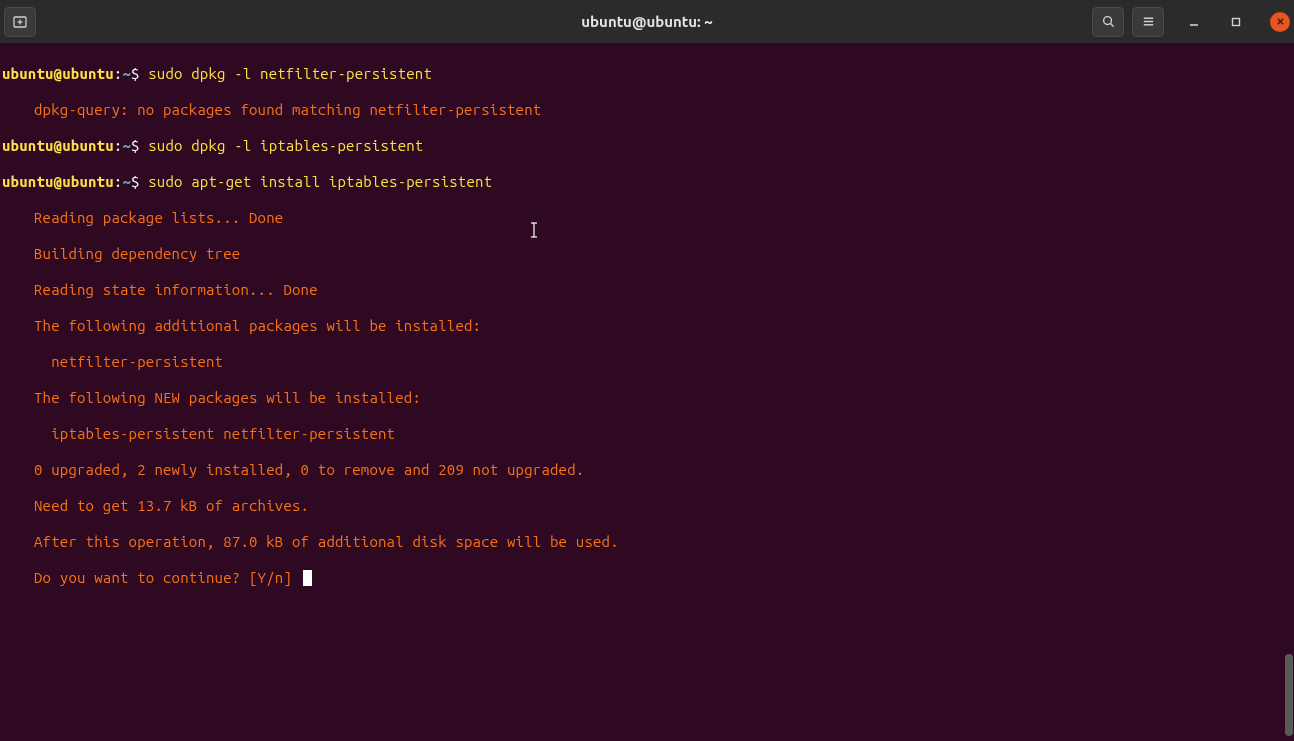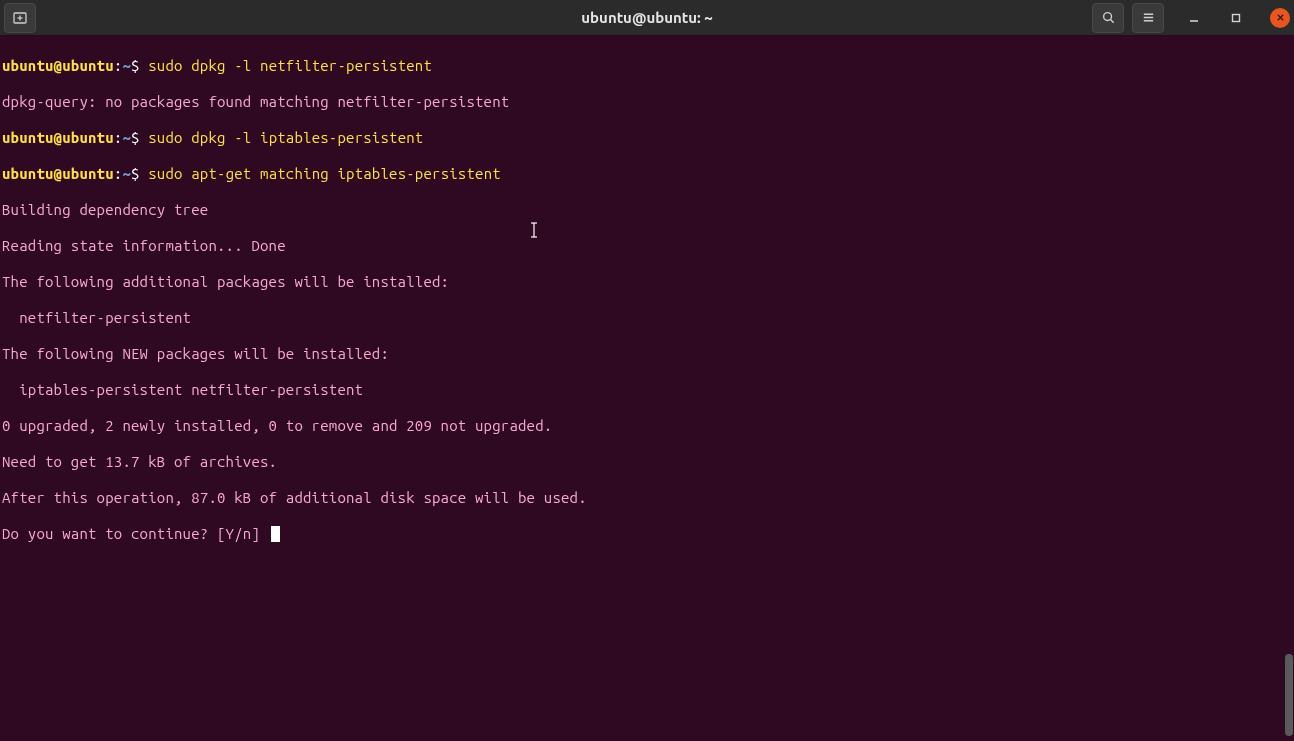--- a/index.html
+++ b/index.html
@@ -5,21 +5,21 @@
     * { margin: 0; padding: 0; box-sizing: border-box; }
     body {
       width: 1294px;
       height: 741px;
       background: #2f0922;
       font-family: 'Ubuntu Mono', 'DejaVu Sans Mono', monospace;
       overflow: hidden;
       position: relative;
     }
     .titlebar {
-      height: 35px;
+      height: 43px;
       background: #2b2b2b;
       display: flex;
       align-items: center;
       padding: 0 4px;
       position: relative;
     }
     .new-tab-btn {
       width: 32px;
       height: 30px;
       background: #3a3a3a;
@@ -85,21 +85,21 @@
       white-space: pre;
       font-family: 'Ubuntu Mono', 'DejaVu Sans Mono', monospace;
       letter-spacing: 0.2px;
     }
     .line { display: block; }
     .prompt-user { color: #fde047; font-weight: bold; }
     .prompt-colon { color: #ffffff; }
     .prompt-path { color: #6c9ac8; font-weight: bold; }
     .prompt-dollar { color: #ffffff; }
     .cmd { color: #fde047; }
-    .output { color: #f9a8d4; }
+    .output { color: #f97316; margin-left: 32px; }
     .cursor-block {
       display: inline-block;
       width: 9px;
       height: 16px;
       background: #ffffff;
       vertical-align: text-bottom;
       margin-left: 2px;
     }
     .text-cursor {
       position: absolute;
@@ -161,21 +161,22 @@
         <line x1="8" y1="2" x2="2" y2="8" stroke="#3b1e14" stroke-width="1.6"></line>
       </svg>
     </div>
   </div>
 </div>
 
 <div class="terminal-body">
 <span class="line"><span class="prompt-user">ubuntu@ubuntu</span><span class="prompt-colon">:</span><span class="prompt-path">~</span><span class="prompt-dollar">$</span><span class="cmd"> sudo dpkg -l netfilter-persistent</span></span>
 <span class="line output">dpkg-query: no packages found matching netfilter-persistent</span>
 <span class="line"><span class="prompt-user">ubuntu@ubuntu</span><span class="prompt-colon">:</span><span class="prompt-path">~</span><span class="prompt-dollar">$</span><span class="cmd"> sudo dpkg -l iptables-persistent</span></span>
-<span class="line"><span class="prompt-user">ubuntu@ubuntu</span><span class="prompt-colon">:</span><span class="prompt-path">~</span><span class="prompt-dollar">$</span><span class="cmd"> sudo apt-get matching iptables-persistent</span></span>
+<span class="line"><span class="prompt-user">ubuntu@ubuntu</span><span class="prompt-colon">:</span><span class="prompt-path">~</span><span class="prompt-dollar">$</span><span class="cmd"> sudo apt-get install iptables-persistent</span></span>
+<span class="line output">Reading package lists... Done</span>
 <span class="line output">Building dependency tree</span>
 <span class="line output">Reading state information... Done</span>
 <span class="line output">The following additional packages will be installed:</span>
 <span class="line output">  netfilter-persistent</span>
 <span class="line output">The following NEW packages will be installed:</span>
 <span class="line output">  iptables-persistent netfilter-persistent</span>
 <span class="line output">0 upgraded, 2 newly installed, 0 to remove and 209 not upgraded.</span>
 <span class="line output">Need to get 13.7 kB of archives.</span>
 <span class="line output">After this operation, 87.0 kB of additional disk space will be used.</span>
 <span class="line"><span class="output">Do you want to continue? [Y/n] </span><span class="cursor-block"></span></span>

